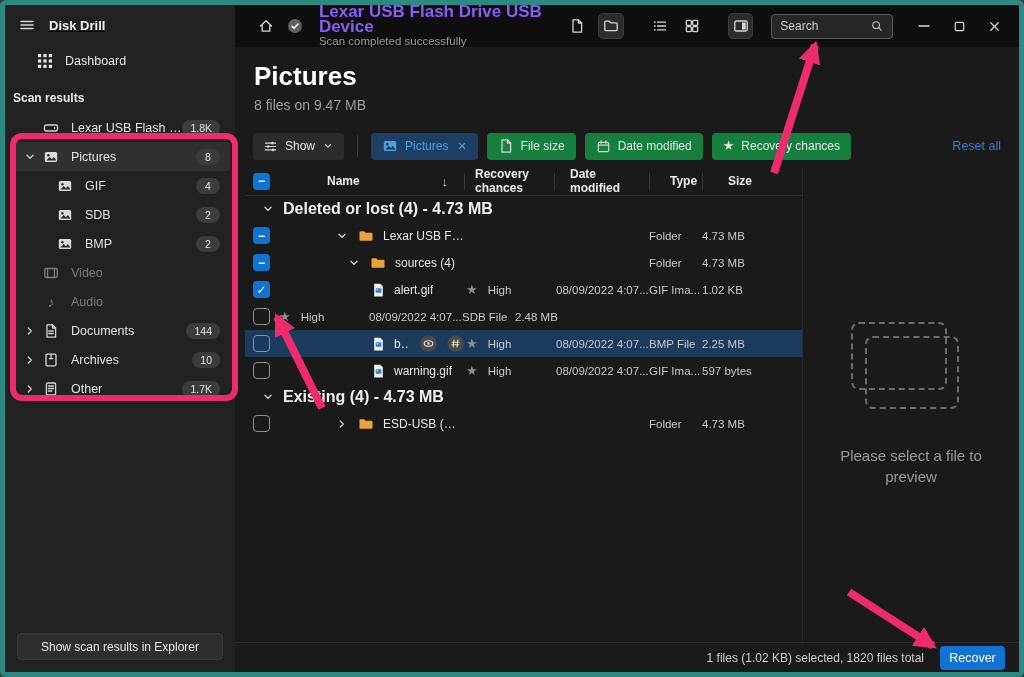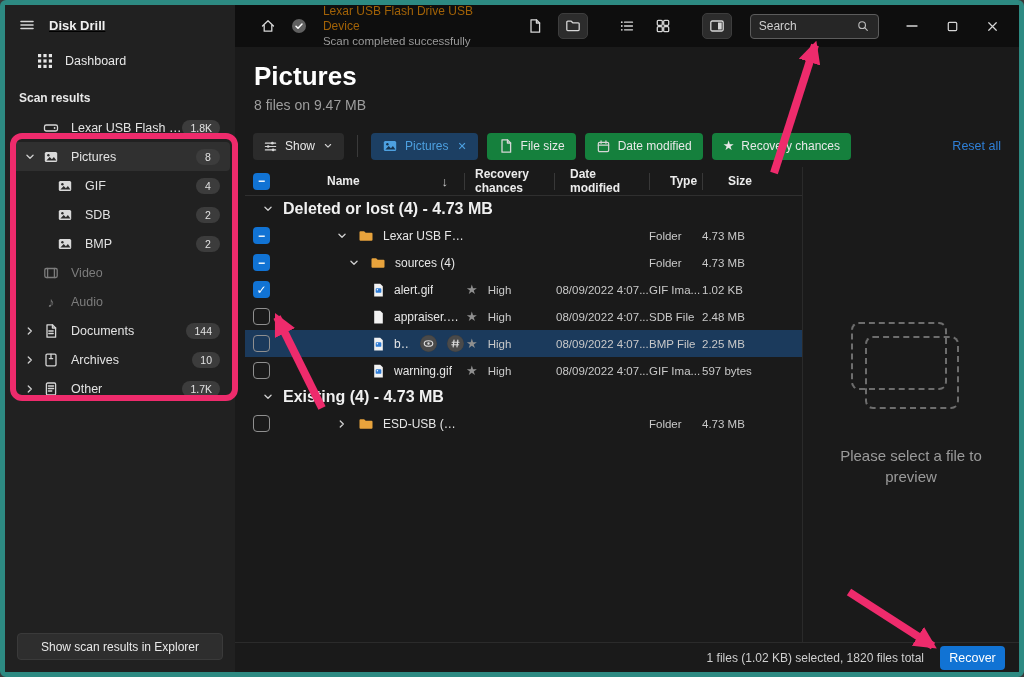--- a/index.html
+++ b/index.html
@@ -11,41 +11,41 @@
     border:5px solid var(--teal,#2d8a82); border-radius:6px;
     background:#1a1a1a; overflow:hidden;
   }
   .app { display:flex; width:1014px; height:667px; }
 
   
   .sidebar { width:230px; background:#212121; display:flex; flex-direction:column; flex-shrink:0; }
   .sb-header { display:flex; align-items:center; gap:14px; padding:12px 12px 10px 14px;text-decoration:underline; }
   .sb-title { color:#f0f0f0; font-size:13px; font-weight:700; }
   .sb-dashboard { display:flex; align-items:center; gap:12px; padding:10px 12px 10px 32px; color:#e8e8e8; font-size:12.5px; cursor:default; }
-  .sb-section { padding:12px 12px 8px 14px; color:#e8e8e8; font-size:12px; font-weight:700; }
+  .sb-section { padding:12px 12px 8px 8px; color:#e8e8e8; font-size:12px; font-weight:700; }
   .sb-list { flex:0 0 auto; }
   .sb-item { display:flex; align-items:center; height:29px; padding:0 10px 0 0; color:#e3e3e3; font-size:12.5px; margin:0 5px; border-radius:4px; }
   .sb-item.selected { background:#303030; }
   .sb-item.disabled { color:#7c7c7c; }
   .sb-item .chev { width:22px; display:flex; justify-content:center; flex-shrink:0; }
   .sb-item.lvl1 { padding-left:9px; }
   .sb-item.lvl2 { padding-left:45px; }
   .sb-item .ic { width:20px; margin-right:10px; display:flex; justify-content:center; flex-shrink:0; }
   .sb-item .lbl { flex:1; white-space:nowrap; overflow:hidden; text-overflow:ellipsis; }
   .badge { background:#3c3c3c; color:#e2e2e2; font-size:10.5px; border-radius:9px; padding:2px 8px; min-width:24px; text-align:center; }
   .sb-spacer { flex:1; }
   .sb-footer { padding:10px 12px 12px 12px; }
   .sb-footer button { width:100%; height:27px; background:#2e2e2e; border:1px solid #3a3a3a; border-radius:4px; color:#e8e8e8; font-size:12px; font-family:inherit; cursor:pointer; }
 
   
   .main { flex:1; display:flex; flex-direction:column; background:#1a1a1a; }
 
   .topbar { height:42px; background:#0e0e0e; display:flex; align-items:center; padding:0 12px 0 20px; gap:10px; flex-shrink:0; }
   .device { display:flex; flex-direction:column; margin-left:6px; margin-right:auto; }
-  .device-title { color:#a16207; font-size:12px; font-weight:400; line-height:15px; }
+  .device-title { color:#8b5cf6; font-size:17px; font-weight:700; line-height:15px; }
   .device-status { color:#9a9a9a; font-size:11.5px; line-height:14px; }
   .tb-btn { display:flex; align-items:center; justify-content:center; width:26px; height:26px; border-radius:5px; }
   .tb-btn.boxed { background:#2c2c2c; border:1px solid #3d3d3d; width:30px; }
   .tb-gap { width:6px; }
   .searchbox { display:flex; align-items:center; background:#262626; border:1px solid #5c5c5c; border-radius:4px; height:25px; width:130px; padding:0 8px; margin:0 8px; }
   .searchbox input { flex:1; background:transparent; border:none; outline:none; color:#e6e6e6; font-size:12px; font-family:inherit; width:90px; }
   .searchbox input::placeholder { color:#cfcfcf; }
   .winbtn { width:30px; height:28px; display:flex; align-items:center; justify-content:center; color:#d8d8d8; }
 
   .page-head { padding:13px 0 0 19px; height:78px; flex-shrink:0; }
@@ -530,30 +530,20 @@
                   <span>High</span>
                 </span>
                 <span class="col-date">08/09/2022 4:07...</span>
                 <span class="col-type">GIF Ima...</span>
                 <span class="col-size">1.02 KB</span>
               </div>
               <div class="row">
                 <span class="col-gutter">
                   <span class="checkbox off"></span>
                 </span>
-                <span class="col-name">
-                  <span class="name-inner indent3">
-                    <span class="ic">
-                      <svg width="15" height="16" viewBox="0 0 16 16" fill="none" stroke="#d6d6d6" stroke-width="1.3" stroke-linecap="round" stroke-linejoin="round">
-                        <path d="M3.4 1.2h6.4l2.8 2.8v10.8H3.4z" fill="#f2f2f2" stroke="none"></path>
-                      </svg>
-                    </span>
-                    <span class="fname">appraiser.sdb</span>
-                  </span>
-                </span>
                 <span class="col-rc">
                   <span class="star">★</span>
                   <span>High</span>
                 </span>
                 <span class="col-date">08/09/2022 4:07...</span>
                 <span class="col-type">SDB File</span>
                 <span class="col-size">2.48 MB</span>
               </div>
               <div class="row selected">
                 <span class="col-gutter">

